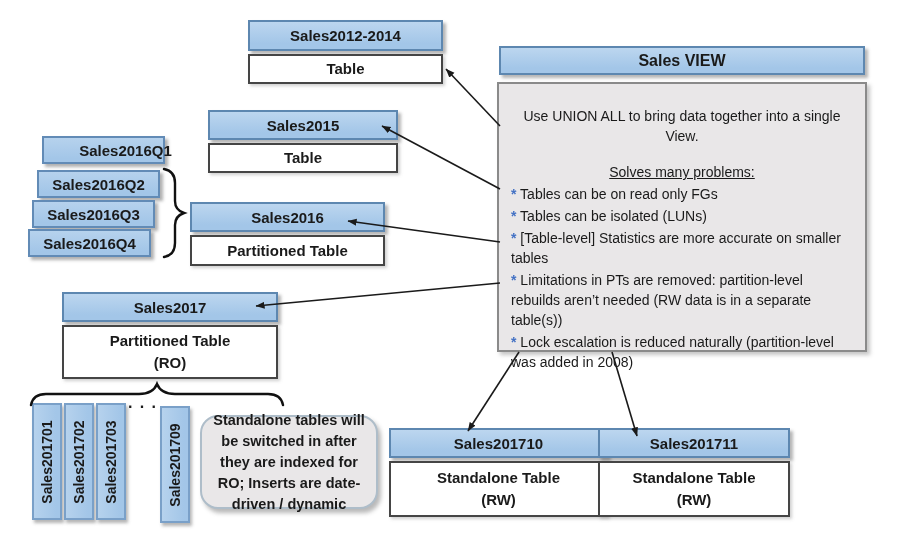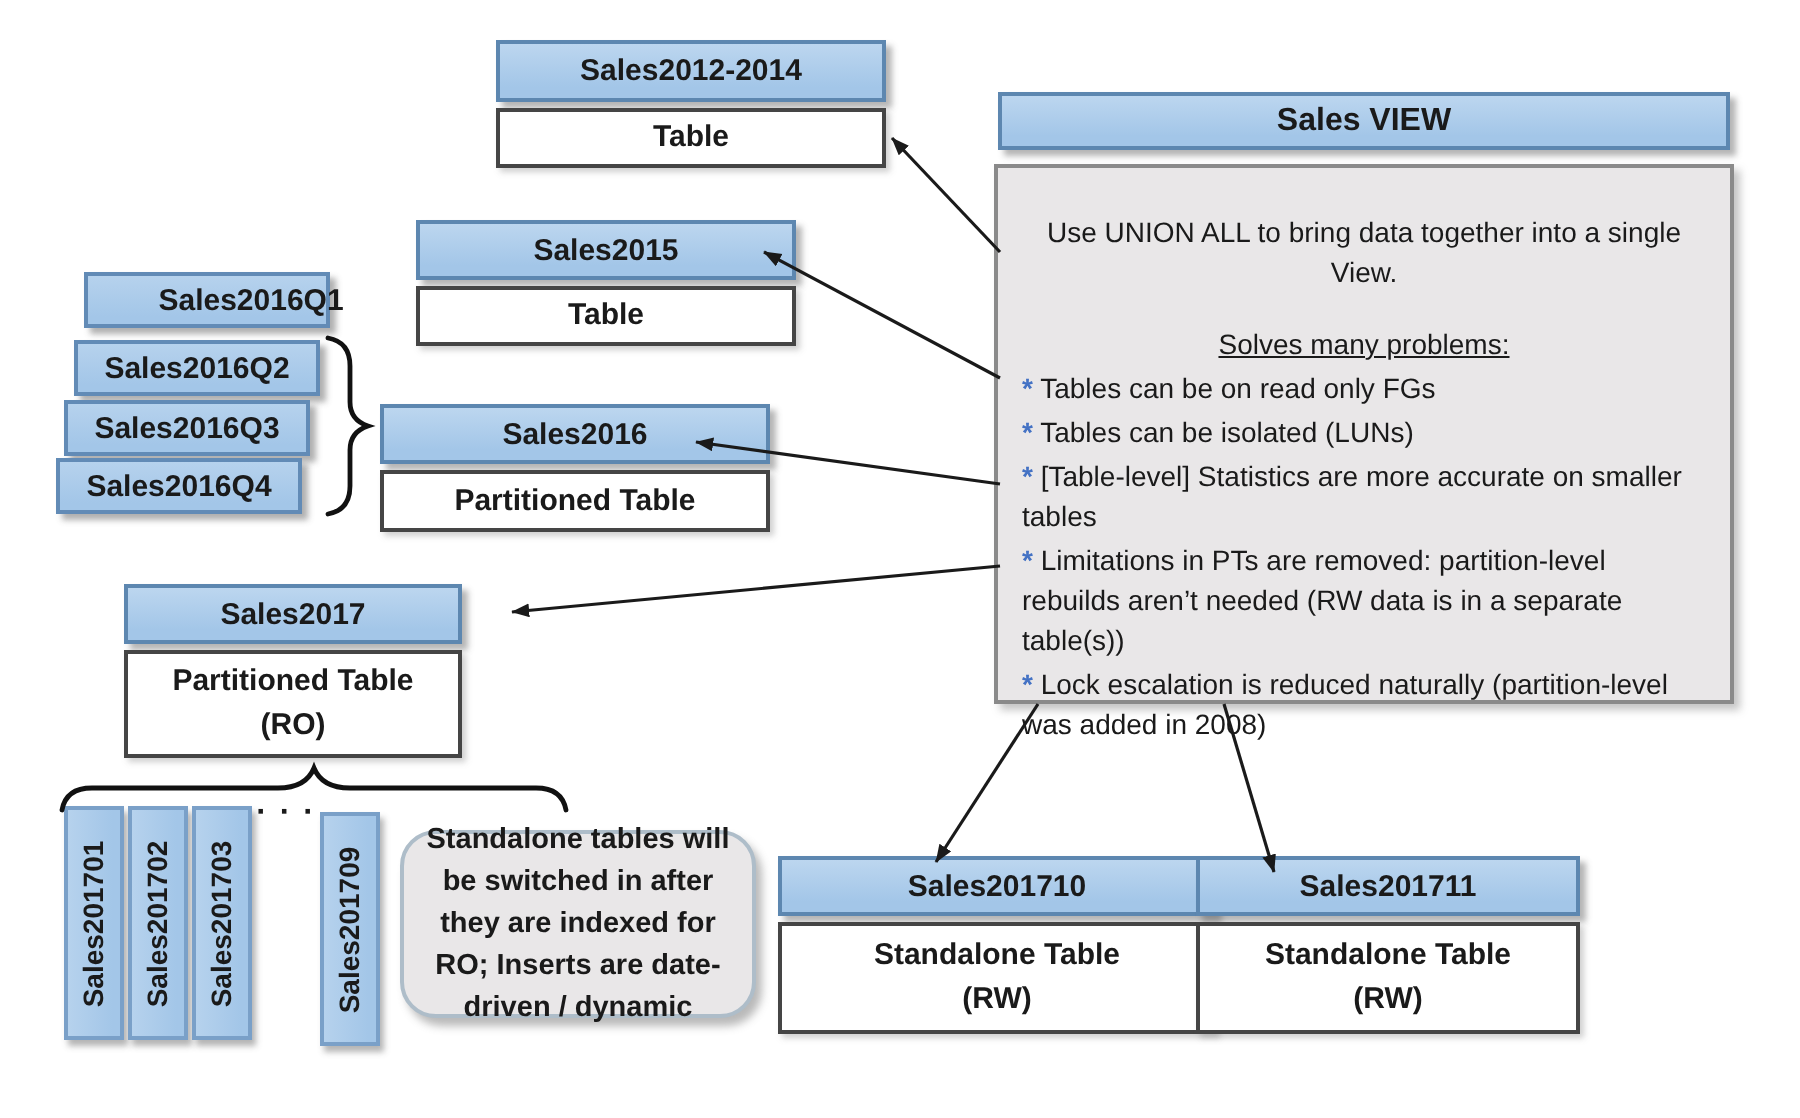--- a/index.html
+++ b/index.html
@@ -106,21 +106,21 @@
   </div>
 
   <div class="tbox" style="left:190px;top:202px;width:195px;border-radius:28px;">
     <div class="hd" style="height:30px;">Sales2016</div>
     <div class="bd" style="height:31px;">
       <span>Partitioned Table</span>
 
     </div>
   </div>
 
-  <div class="tbox" style="left:62px;top:292px;width:169px;">
+  <div class="tbox" style="left:62px;top:292px;width:216px;">
     <div class="hd" style="height:30px;">Sales2017</div>
     <div class="bd" style="height:54px;">
       <span>Partitioned Table</span>
       <span class="mode">(RO)</span>
     </div>
   </div>
 
   <div class="tbox" style="left:389px;top:428px;width:219px;">
     <div class="hd" style="height:30px;">Sales201710</div>
     <div class="bd" style="height:56px;">

